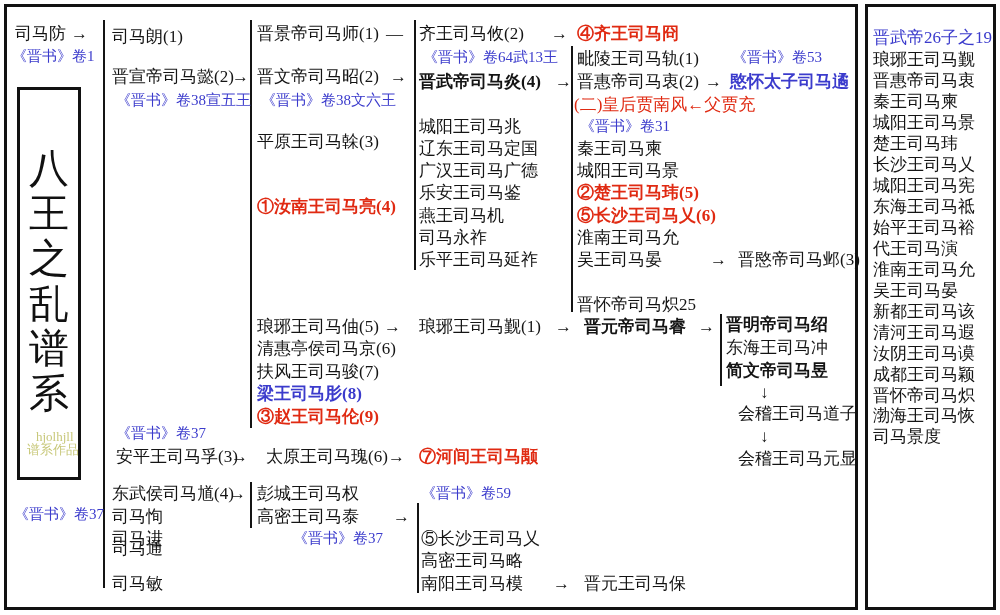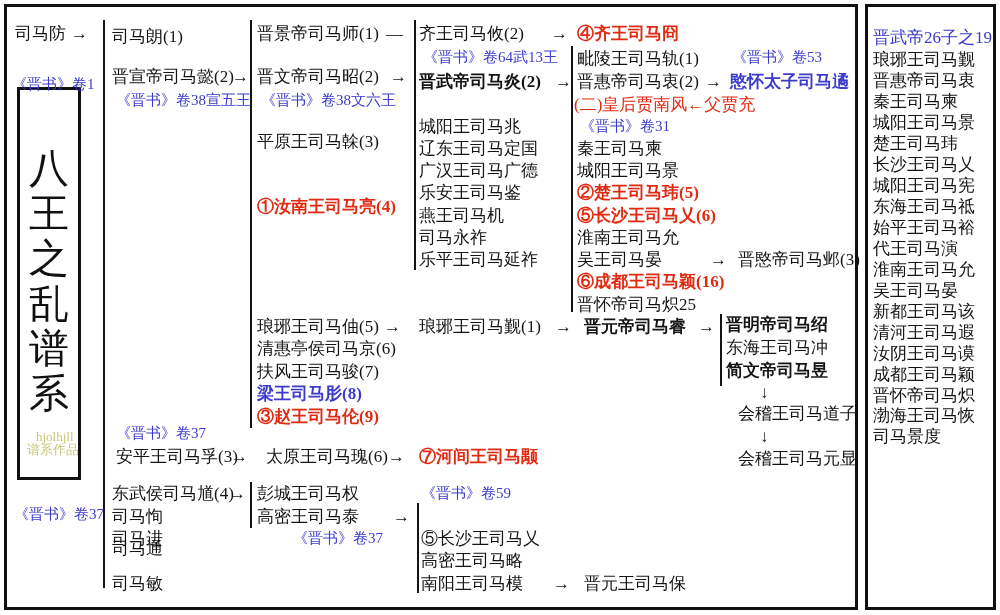--- a/index.html
+++ b/index.html
@@ -39,21 +39,21 @@
   <div class="vline" style="left:103px;top:20px;height:568px;"></div>
   <div class="vline" style="left:250px;top:20px;height:408px;"></div>
   <div class="vline" style="left:414px;top:20px;height:250px;"></div>
   <div class="vline" style="left:571px;top:46px;height:266px;"></div>
   <div class="vline" style="left:720px;top:314px;height:72px;"></div>
   <div class="vline" style="left:250px;top:482px;height:46px;"></div>
   <div class="vline" style="left:417px;top:503px;height:90px;"></div>
 
   <span class="t" style="left:15px;top:24px;">司马防</span>
   <span class="t" style="left:71px;top:24px;">→</span>
-  <span class="t sm blue" style="left:12px;top:48px;margin-top:28px;">《晋书》卷1</span>
+  <span class="t sm blue" style="left:12px;top:48px;">《晋书》卷1</span>
   <span class="t sm blue" style="left:14px;top:506px;">《晋书》卷37</span>
 
   <span class="t" style="left:112px;top:27px;">司马朗(1)</span>
   <span class="t" style="left:112px;top:67px;">晋宣帝司马懿(2)</span>
   <span class="t" style="left:232px;top:67px;">→</span>
   <span class="t sm blue" style="left:116px;top:92px;">《晋书》卷38宣五王</span>
   <span class="t sm blue" style="left:116px;top:425px;">《晋书》卷37</span>
   <span class="t" style="left:116px;top:447px;font-family:Liberation Serif, serif;">安平王司马孚(3)</span>
   <span class="t" style="left:231px;top:447px;">→</span>
   <span class="t" style="left:112px;top:484px;">东武侯司马馗(4)</span>
@@ -79,21 +79,21 @@
   <span class="t" style="left:266px;top:447px;">太原王司马瑰(6)</span>
   <span class="t" style="left:388px;top:447px;">→</span>
   <span class="t" style="left:257px;top:484px;">彭城王司马权</span>
   <span class="t" style="left:257px;top:507px;">高密王司马泰</span>
   <span class="t" style="left:393px;top:507px;">→</span>
   <span class="t sm blue" style="left:293px;top:530px;">《晋书》卷37</span>
 
   <span class="t" style="left:419px;top:24px;">齐王司马攸(2)</span>
   <span class="t" style="left:551px;top:24px;">→</span>
   <span class="t sm blue" style="left:423px;top:49px;">《晋书》卷64武13王</span>
-  <span class="t b" style="left:419px;top:72px;">晋武帝司马炎(2)</span>
+  <span class="t b" style="left:419px;top:72px;">晋武帝司马炎(4)</span>
   <span class="t" style="left:555px;top:72px;">→</span>
   <span class="t" style="left:419px;top:117px;">城阳王司马兆</span>
   <span class="t" style="left:419px;top:139px;">辽东王司马定国</span>
   <span class="t" style="left:419px;top:161px;">广汉王司马广德</span>
   <span class="t" style="left:419px;top:183px;">乐安王司马鉴</span>
   <span class="t" style="left:419px;top:206px;">燕王司马机</span>
   <span class="t" style="left:419px;top:228px;">司马永祚</span>
   <span class="t" style="left:419px;top:250px;">乐平王司马延祚</span>
   <span class="t" style="left:419px;top:317px;">琅琊王司马觐(1)</span>
   <span class="t" style="left:555px;top:317px;">→</span>
@@ -114,21 +114,20 @@
   <span class="t red" style="left:574px;top:95px;">(二)皇后贾南风←父贾充</span>
   <span class="t sm blue" style="left:580px;top:118px;">《晋书》卷31</span>
   <span class="t" style="left:577px;top:139px;">秦王司马柬</span>
   <span class="t" style="left:577px;top:161px;">城阳王司马景</span>
   <span class="t red b" style="left:577px;top:183px;">②楚王司马玮(5)</span>
   <span class="t red b" style="left:577px;top:206px;">⑤长沙王司马乂(6)</span>
   <span class="t" style="left:577px;top:228px;">淮南王司马允</span>
   <span class="t" style="left:577px;top:250px;">吴王司马晏</span>
   <span class="t" style="left:710px;top:250px;">→</span>
   <span class="t" style="left:738px;top:250px;">晋愍帝司马邺(3)</span>
-  <span class="t red b" style="left:577px;top:272px;">⑥成都王司马颖(16)</span>
   <span class="t" style="left:577px;top:295px;">晋怀帝司马炽25</span>
   <span class="t b" style="left:584px;top:317px;">晋元帝司马睿</span>
   <span class="t" style="left:698px;top:317px;">→</span>
 
   <span class="t b" style="left:726px;top:315px;">晋明帝司马绍</span>
   <span class="t" style="left:726px;top:338px;">东海王司马冲</span>
   <span class="t b" style="left:726px;top:361px;">简文帝司马昱</span>
   <span class="t" style="left:760px;top:383px;">↓</span>
   <span class="t" style="left:738px;top:404px;">会稽王司马道子</span>
   <span class="t" style="left:760px;top:427px;">↓</span>

